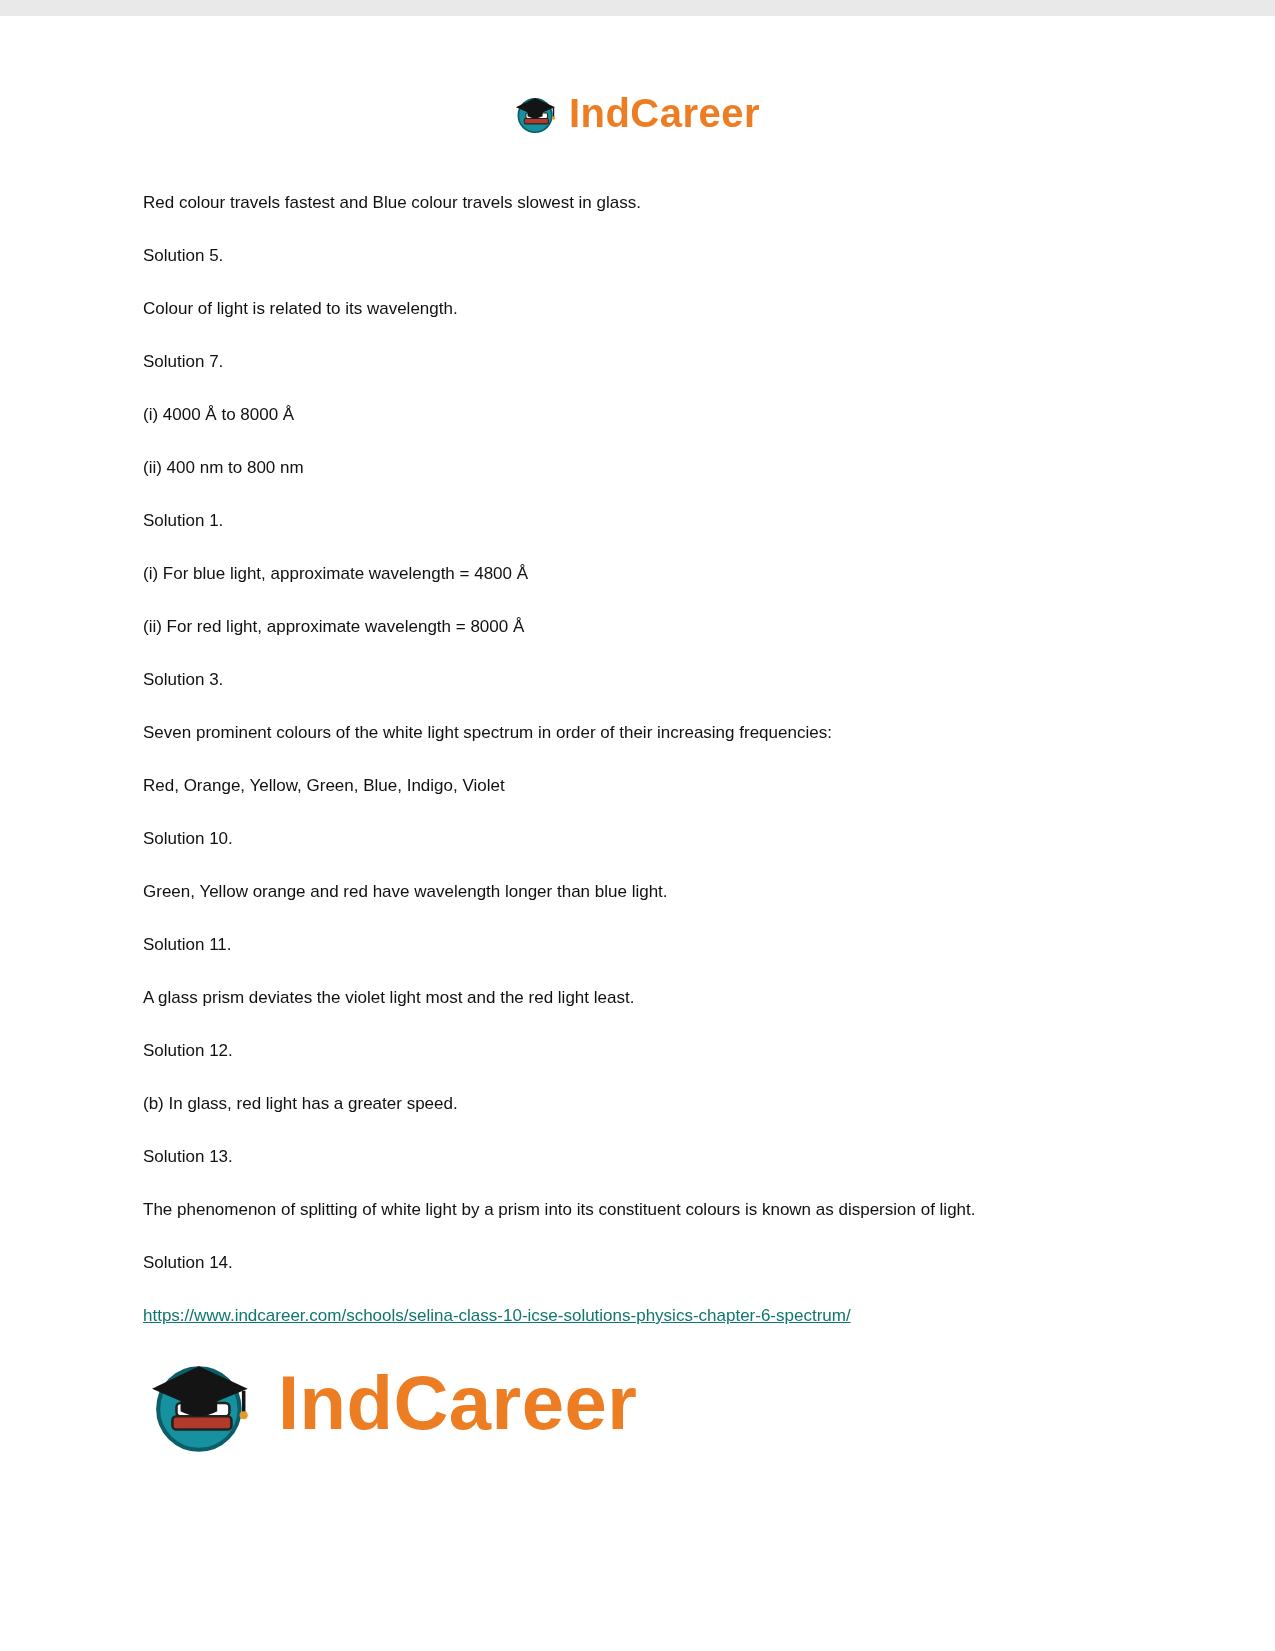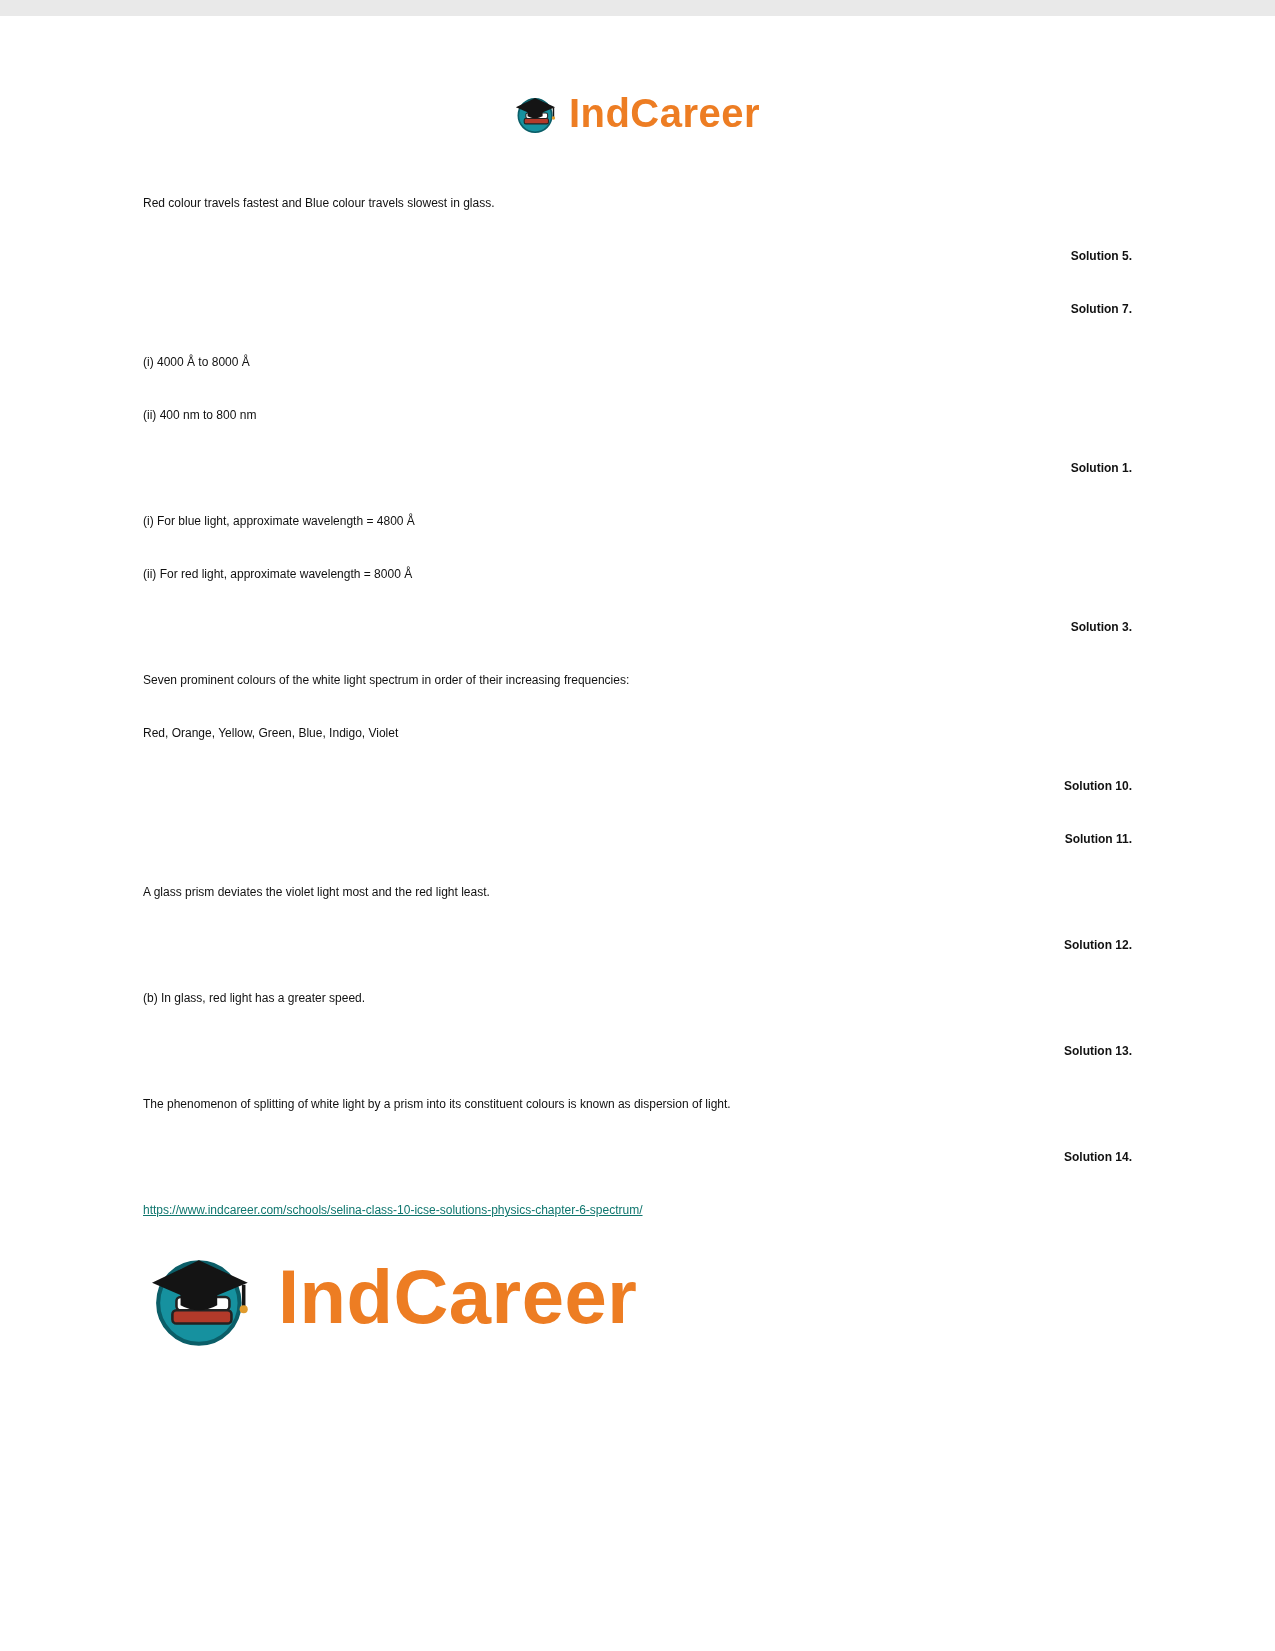--- a/index.html
+++ b/index.html
@@ -33,26 +33,26 @@
     line-height: 1;
   }
   .logo-text-sm { font-size: 40px; }
   .logo-text-lg { font-size: 76px; }
 
   
   .content {
     padding: 52px 143px 0 143px;
   }
   .content p {
-    font-size: 12px;
+    font-size: 17px;
     line-height: 34px;
     margin: 0 0 19px 0;
     color: #111111;
   }
-  .content p.h { font-weight: bold; text-align: right; }
+  .content p.h { font-weight: normal; }
   .doc-link {
     color: #0f766e;
     text-decoration: underline;
     cursor: pointer;
   }
 
   .bottom-logo {
     display: flex;
     align-items: center;
     gap: 16px;
@@ -85,30 +85,32 @@
         <path d="M92 38 v22" stroke="#141414" stroke-width="3.5" fill="none"></path>
         <circle cx="92" cy="62" r="4" fill="#E09B2D"></circle>
       </svg>
     </span>
     <span class="logo-text logo-text-sm">IndCareer</span>
   </header>
 
   <main class="content">
     <p>Red colour travels fastest and Blue colour travels slowest in glass.</p>
     <p class="h">Solution 5.</p>
+    <p>Colour of light is related to its wavelength.</p>
     <p class="h">Solution 7.</p>
     <p>(i) 4000 Å to 8000 Å</p>
     <p>(ii) 400 nm to 800 nm</p>
     <p class="h">Solution 1.</p>
     <p>(i) For blue light, approximate wavelength = 4800 Å</p>
     <p>(ii) For red light, approximate wavelength = 8000 Å</p>
     <p class="h">Solution 3.</p>
     <p>Seven prominent colours of the white light spectrum in order of their increasing frequencies:</p>
     <p>Red, Orange, Yellow, Green, Blue, Indigo, Violet</p>
     <p class="h">Solution 10.</p>
+    <p>Green, Yellow orange and red have wavelength longer than blue light.</p>
     <p class="h">Solution 11.</p>
     <p>A glass prism deviates the violet light most and the red light least.</p>
     <p class="h">Solution 12.</p>
     <p>(b) In glass, red light has a greater speed.</p>
     <p class="h">Solution 13.</p>
     <p>The phenomenon of splitting of white light by a prism into its constituent colours is known as dispersion of light.</p>
     <p class="h">Solution 14.</p>
     <p><a class="doc-link" href="#">https://www.indcareer.com/schools/selina-class-10-icse-solutions-physics-chapter-6-spectrum/</a></p>
   </main>
 

